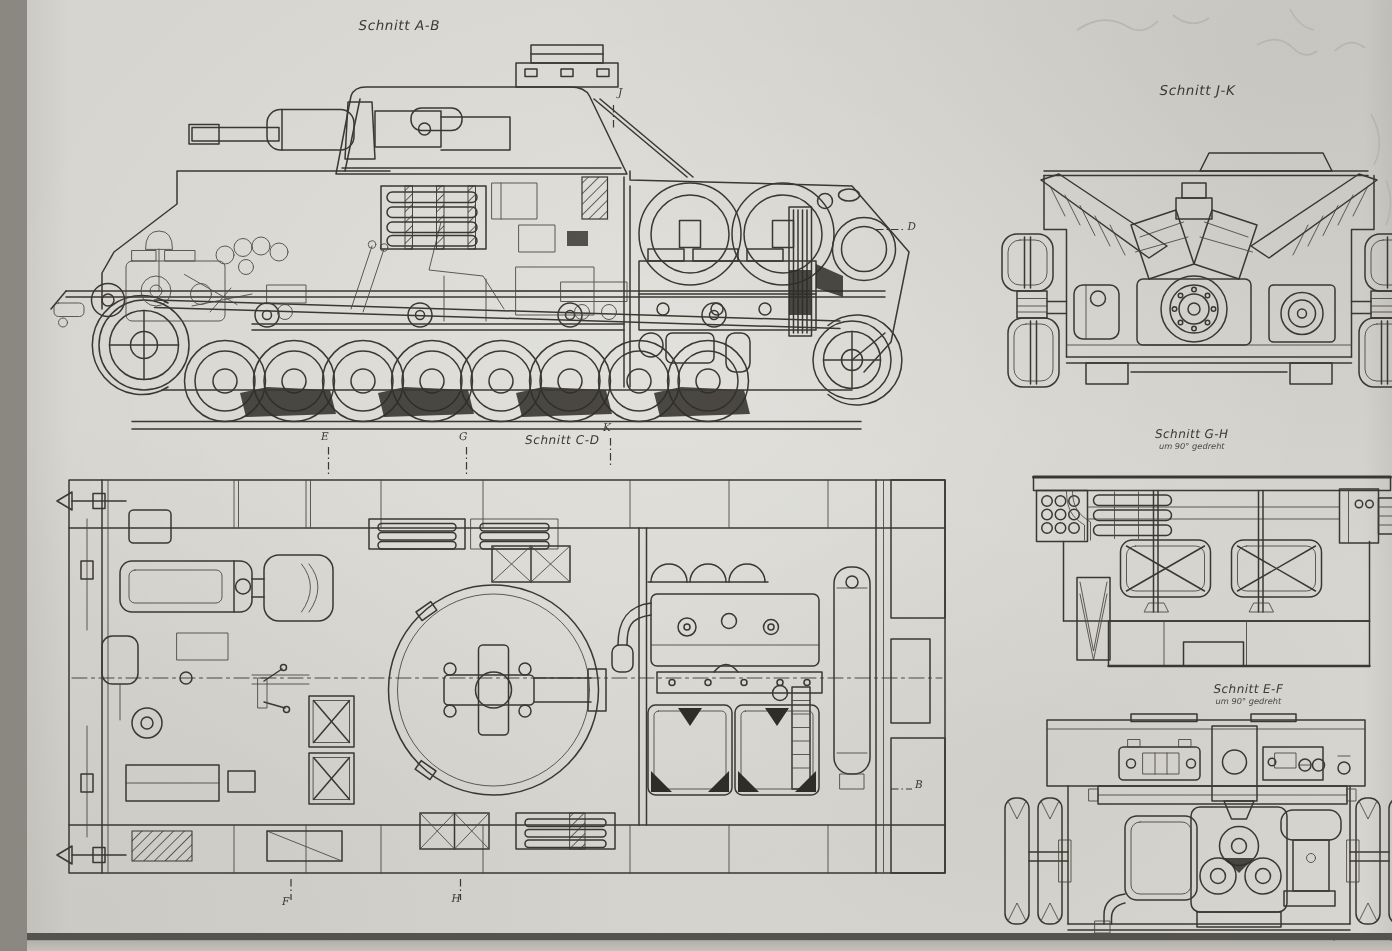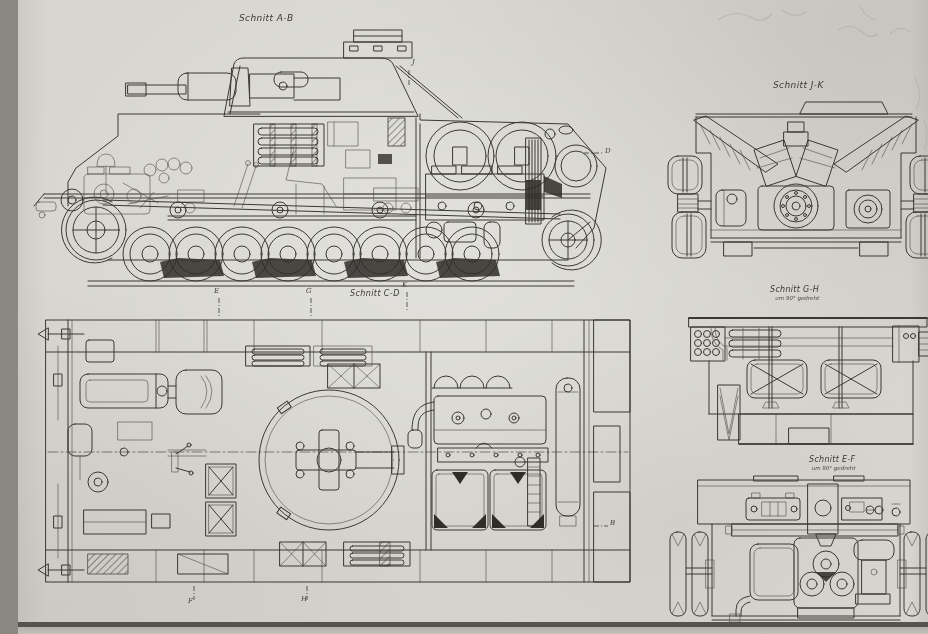--- a/index.html
+++ b/index.html
@@ -11,21 +11,21 @@
           radial-gradient(ellipse at 4% 96%, rgba(110,105,95,.10), rgba(0,0,0,0) 38%),
           radial-gradient(ellipse at 70% 80%, rgba(120,115,100,.07), rgba(0,0,0,0) 30%),
           linear-gradient(90deg, rgba(110,105,95,.10), rgba(0,0,0,0) 3%, rgba(0,0,0,0) 96%, rgba(90,86,78,.18));
         font-family:"Liberation Sans",sans-serif;margin-left:18px;}
   .view{position:absolute;}
   svg{display:block;overflow:visible;}
   .ln{fill:none;stroke:#3a3831;stroke-width:1;stroke-linecap:round;stroke-linejoin:round;}
   .ln2{fill:none;stroke:#4a473f;stroke-width:.65;stroke-linecap:round;stroke-linejoin:round;opacity:.9;}
   .fl{fill:#2f2d28;stroke:none;}
   .lbl{position:absolute;font:italic 9px "DejaVu Sans",sans-serif;color:#3b3933;letter-spacing:.4px;white-space:nowrap;}
-  .lblgrp{position:absolute;text-align:right;white-space:nowrap;}
+  .lblgrp{position:absolute;text-align:center;white-space:nowrap;}
   .lbl0{font:italic 8px "DejaVu Sans",sans-serif;color:#3b3933;letter-spacing:.3px;}
   .note{font:italic 5.5px "DejaVu Sans",sans-serif;color:#4a473f;margin-top:1px;}
   .marker{position:absolute;font:italic 7px "DejaVu Serif",serif;color:#3b3933;}
   .pagenum{position:absolute;left:871px;top:623px;width:37px;height:17px;border:1.2px solid #3a3831;
            background:rgba(226,225,219,.55);font:11px "DejaVu Sans Mono",monospace;letter-spacing:3px;
            text-align:center;line-height:17px;color:#33312c;}
   .band-dark{position:absolute;left:0;top:622px;width:928px;height:5px;background:#55534d;}
   .band-light{position:absolute;left:0;top:627px;width:928px;height:7px;background:linear-gradient(#b2b0a9,#c4c2bb);}
 </style>
 </head>
@@ -626,21 +626,21 @@
       <path d="M820,30 q14,-8 24,2 q8,8 16,2"></path>
       <path d="M842,6 q6,12 16,14"></path>
       <path d="M872,34 q10,-10 20,-2"></path>
       <path d="M896,76 q10,18 2,34"></path>
       <path d="M906,120 q6,16 0,30"></path>
       <path d="M921,140 L927,96"></path>
     </g>
   </svg>
 
   <div class="lbl" style="left:221px;top:13px">Schnitt A-B</div>
-  <div class="lbl" style="left:755px;top:80px">Schnitt J-K</div>
+  <div class="lbl" style="left:755px;top:56px">Schnitt J-K</div>
   <div class="lbl" style="left:332px;top:289px;font-size:8px">Schnitt C-D</div>
   <div class="lblgrp" style="left:752px;top:285px">
     <div class="lbl0">Schnitt G-H</div>
     <div class="note">um 90° gedreht</div>
   </div>
   <div class="lblgrp" style="left:791px;top:455px">
     <div class="lbl0">Schnitt E-F</div>
     <div class="note">um 90° gedreht</div>
   </div>
 

